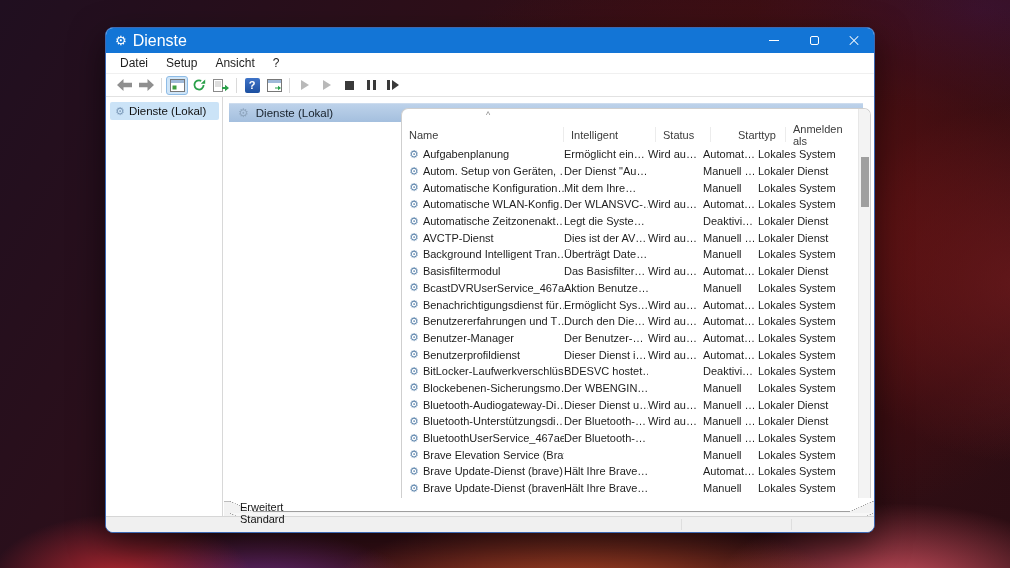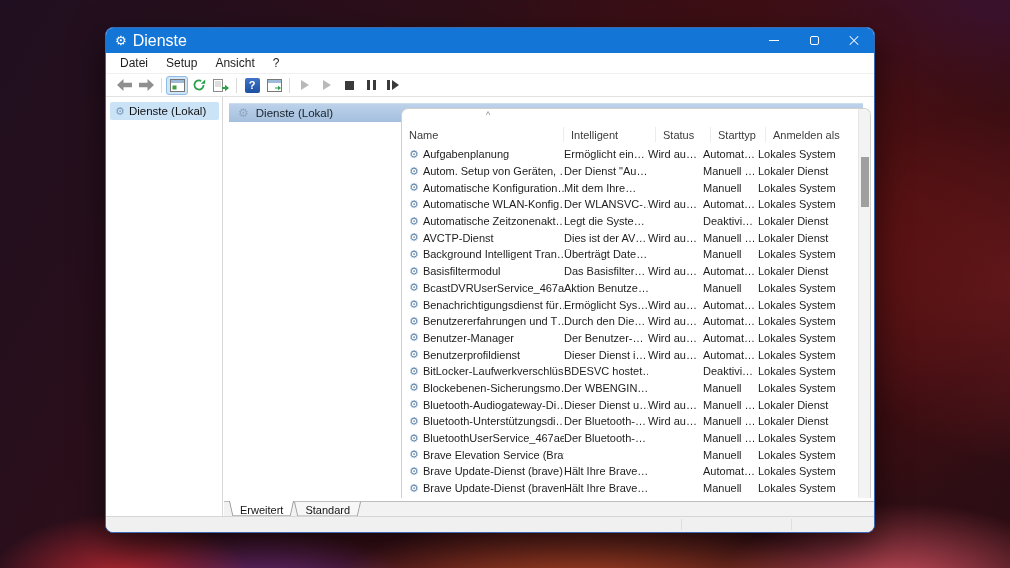--- a/index.html
+++ b/index.html
@@ -71,34 +71,34 @@
   .band-gear{ color:#8fa6bf; font-size:12px; }
   .description{ position:absolute; left:6px; top:29px; width:172px; font-size:10.5px; color:#1b1b1b; line-height:1.5; }
 
   
   .listbox{ position:absolute; left:177px; top:11px; width:470px; height:390px;
     background:#fff; border:1px solid #cfcfcf; border-bottom:none; border-radius:7px 7px 0 0; }
   .sort-ind{ position:absolute; top:1px; left:76px; font-size:9px; color:#8a8a8a; width:20px; text-align:center; }
   .lb-header{ position:absolute; top:16px; left:0; right:12px; height:19px; display:flex;
     font-size:11px; color:#3c3c3c; align-items:center; }
   .hcell{ height:15px; display:flex; align-items:center; border-right:1px solid #ececec; padding-left:7px; }
-  .h-name{ width:162px; } .h-desc{ width:92px; } .h-status{ width:55px; } .h-start{ width:55px; } .h-logon{ flex:1; border-right:none; }
+  .h-name{ width:162px; } .h-desc{ width:92px; } .h-status{ width:55px; } .h-start{ width:55px;margin-left:20px; } .h-logon{ flex:1; border-right:none; }
   .lb-rows{ position:absolute; top:37px; left:0; right:12px; bottom:0; overflow:hidden; }
   .row{ height:16.7px; display:flex; align-items:center; font-size:11px; color:#1d1d1d; white-space:nowrap; }
   .cell{ overflow:hidden; }
   .c-name{ width:162px; padding-left:7px; display:flex; align-items:center; gap:4px; }
   .row-gear{ color:#5f86ad; font-size:11px; flex:0 0 auto; }
   .c-desc{ width:84px; } .c-status{ width:55px; } .c-start{ width:55px; } .c-logon{ flex:1; }
   .lb-scroll{ position:absolute; top:0; right:0; bottom:0; width:12px; background:#f3f3f3;
     border-left:1px solid #e7e7e7; border-radius:0 6px 0 0; }
   .thumb{ position:absolute; top:48px; left:2px; width:8px; height:50px; background:#9f9f9f; }
 
   
   .tabstrip{ position:absolute; left:0; right:0; top:404px; height:17px; background:#f2f2f2;
-    border-top:1px solid #bdbdbd; display:flex; padding-left:5px; }
+    border-top:1px solid #bdbdbd; display:flex; padding-left:5px;flex-direction:column; }
   .tab{ position:relative; height:16px; padding:0 11px; font-size:11px; display:flex; align-items:center; color:#151515; }
   .tab::before{ content:""; position:absolute; inset:0; background:#fff; border:1px solid #9e9e9e; border-top:none;
     transform:perspective(10px) rotateX(-4deg); transform-origin:50% 0; }
   .tab.active{ margin-top:-1px; height:17px; }
   .tab.inactive::before{ background:#f7f7f7; }
   .tab span{ position:relative; z-index:1; }
   .statusbar{ position:absolute; left:0; right:0; bottom:0; height:16px; background:#f0f0f0;
     border-top:1px solid #d6d6d6; border-radius:0 0 7px 7px; }
   .sb-div{ position:absolute; top:2px; bottom:2px; width:1px; background:#dedede; }
 </style>

